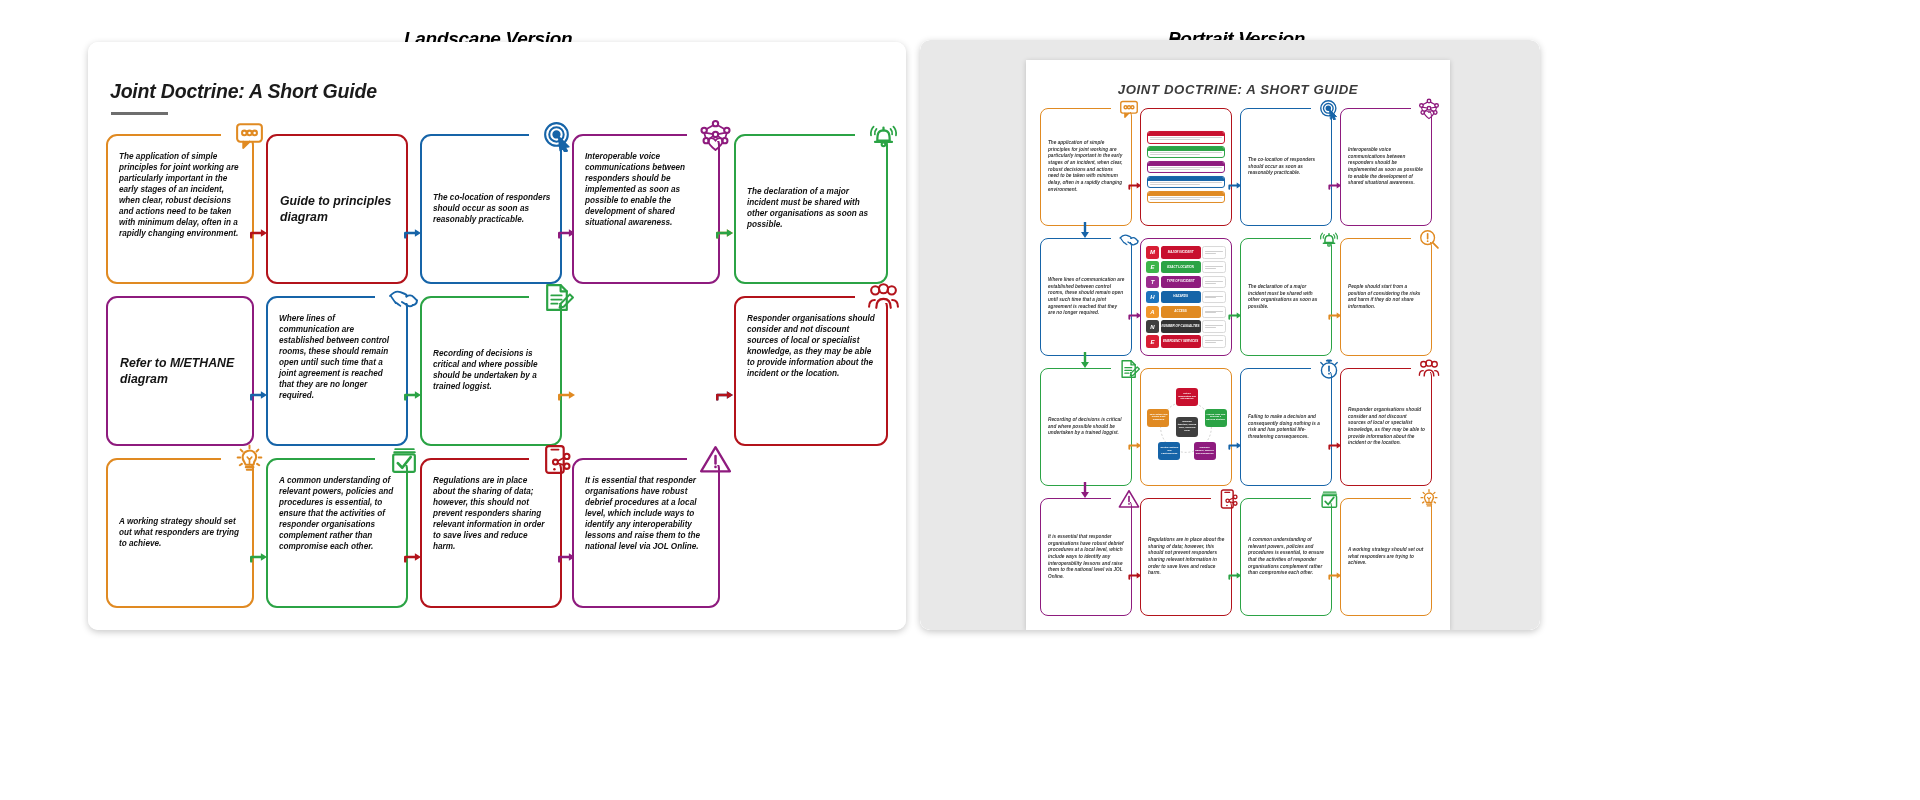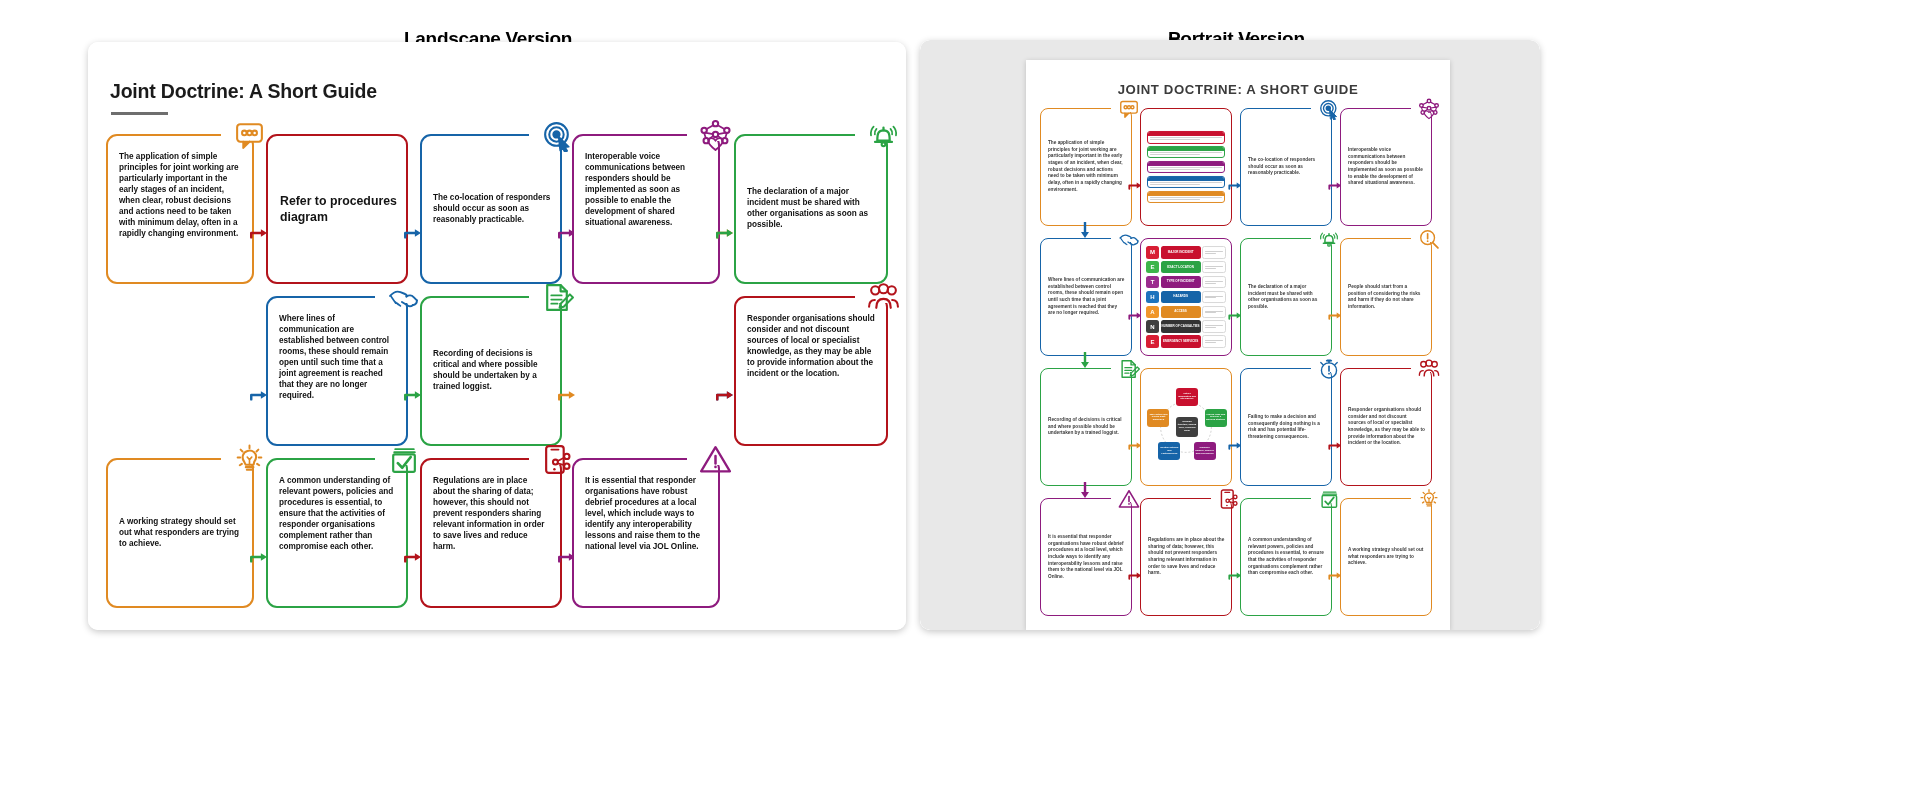--- a/index.html
+++ b/index.html
@@ -2,21 +2,21 @@
 <html><head>
 <meta charset="utf-8">
 <style>
   * { box-sizing: border-box; margin: 0; padding: 0; }
   html, body {
     width: 1920px; height: 800px;
     background: #ffffff;
     font-family: "Liberation Sans", sans-serif;
     overflow: hidden;
   }
-  #stage { position: relative; width: 1544px; height: 800px; }
+  #stage { position: relative; width: 1544px; height: 800px; font-style: italic; }
 
   
   .version-heading {
     position: absolute;
     font-weight: bold;
     color: #000;
     white-space: nowrap;
     letter-spacing: -0.3px;
   }
   #heading-landscape { left: 404px; top: 28px; font-size: 19px; }
@@ -204,21 +204,21 @@
                 </div>
                 <div class="card-text topalign">The application of simple principles for joint working are particularly important in the early stages of an incident, when clear, robust decisions and actions need to be taken with minimum delay, often in a rapidly changing environment.</div>
               </div>
               <div class="conn" style="left: 143px; top: 92px;">
                 <svg viewBox="0 0 24 16" style="transform:rotate(0deg)">
      <path d="M2 13 L2 8 L15 8" stroke="#B3131B" stroke-width="2.8" fill="none" stroke-linecap="round" stroke-linejoin="round"></path>
      <path d="M13 3.6 L20 8 L13 12.4 Z" fill="#B3131B"></path>
    </svg>
               </div>
               <div class="card" style="left: 160px; width: 142px; top: 0px; height: 150px; border-color: rgb(179, 19, 27);">
-                <div class="card-title">Refer to procedures diagram</div>
+                <div class="card-title">Guide to principles diagram</div>
               </div>
               <div class="conn" style="left: 297px; top: 92px;">
                 <svg viewBox="0 0 24 16" style="transform:rotate(0deg)">
      <path d="M2 13 L2 8 L15 8" stroke="#1664A8" stroke-width="2.8" fill="none" stroke-linecap="round" stroke-linejoin="round"></path>
      <path d="M13 3.6 L20 8 L13 12.4 Z" fill="#1664A8"></path>
    </svg>
               </div>
               <div class="card" style="left: 314px; width: 142px; top: 0px; height: 150px; border-color: rgb(22, 100, 168);">
                 <div class="notch"></div>
                 <div class="card-icon">
@@ -280,20 +280,23 @@
                 <div class="card-text">The declaration of a major incident must be shared with other organisations as soon as possible.</div>
               </div>
               <div class="conn" style="left: 609px; top: 92px;">
                 <svg viewBox="0 0 24 16" style="transform:rotate(0deg)">
      <path d="M2 13 L2 8 L15 8" stroke="#2BA345" stroke-width="2.8" fill="none" stroke-linecap="round" stroke-linejoin="round"></path>
      <path d="M13 3.6 L20 8 L13 12.4 Z" fill="#2BA345"></path>
    </svg>
               </div>
             </div>
           <div class="ls-row" id="ls-row2">
+              <div class="card" style="left: 0px; width: 148px; top: 0px; height: 150px; border-color: rgb(142, 27, 126);">
+                <div class="card-title">Refer to M/ETHANE diagram</div>
+              </div>
               <div class="conn" style="left: 143px; top: 92px;">
                 <svg viewBox="0 0 24 16" style="transform:rotate(0deg)">
      <path d="M2 13 L2 8 L15 8" stroke="#1664A8" stroke-width="2.8" fill="none" stroke-linecap="round" stroke-linejoin="round"></path>
      <path d="M13 3.6 L20 8 L13 12.4 Z" fill="#1664A8"></path>
    </svg>
               </div>
               <div class="card" style="left: 160px; width: 142px; top: 0px; height: 150px; border-color: rgb(22, 100, 168);">
                 <div class="notch"></div>
                 <div class="card-icon">
                   <svg viewBox="0 0 32 32" fill="none" stroke="#1664A8" stroke-width="2" stroke-linecap="round" stroke-linejoin="round">

